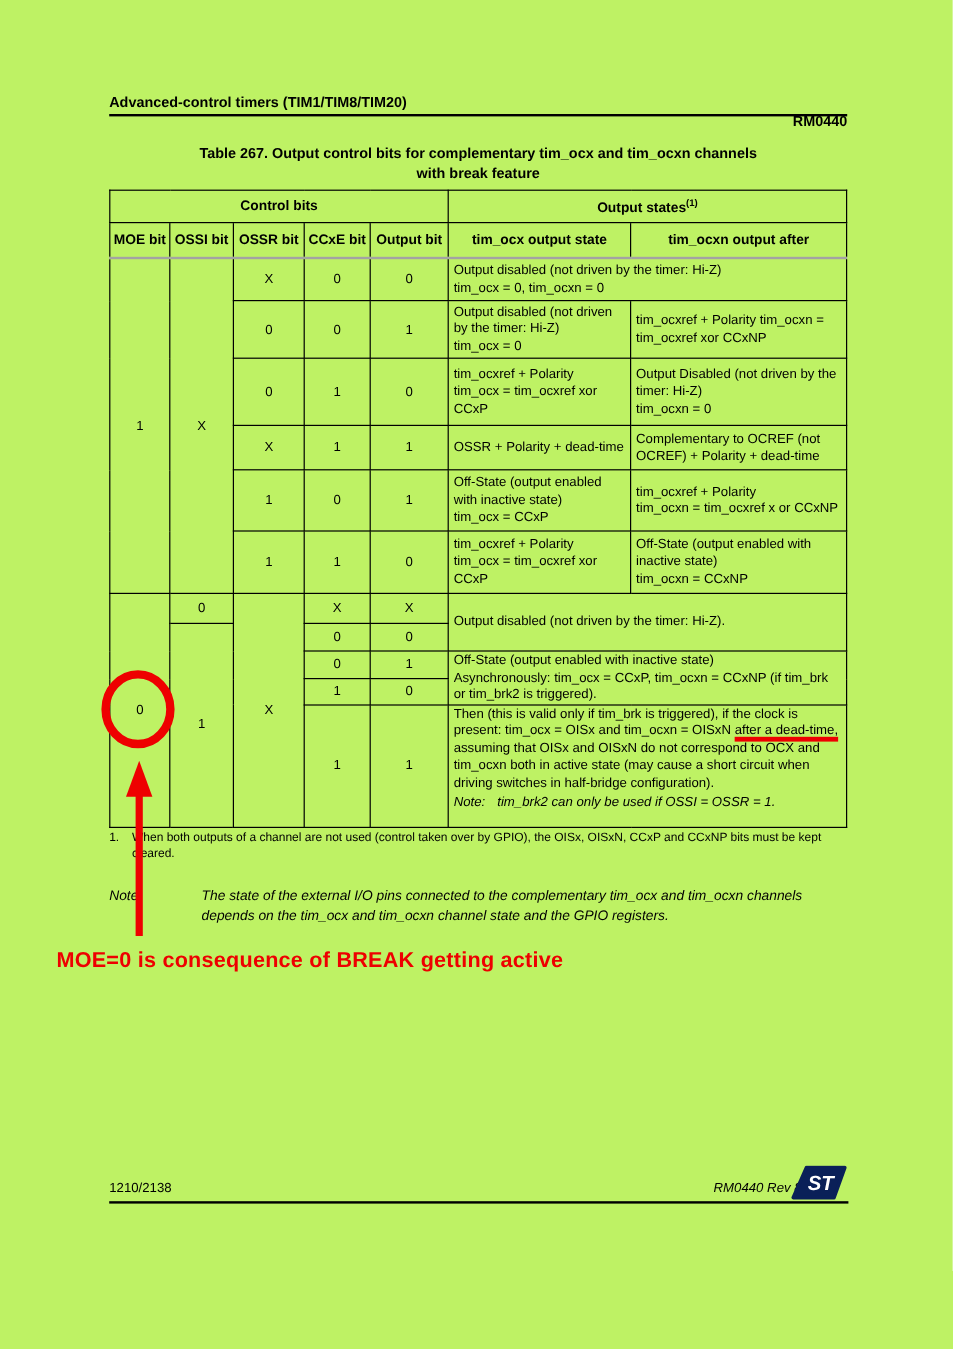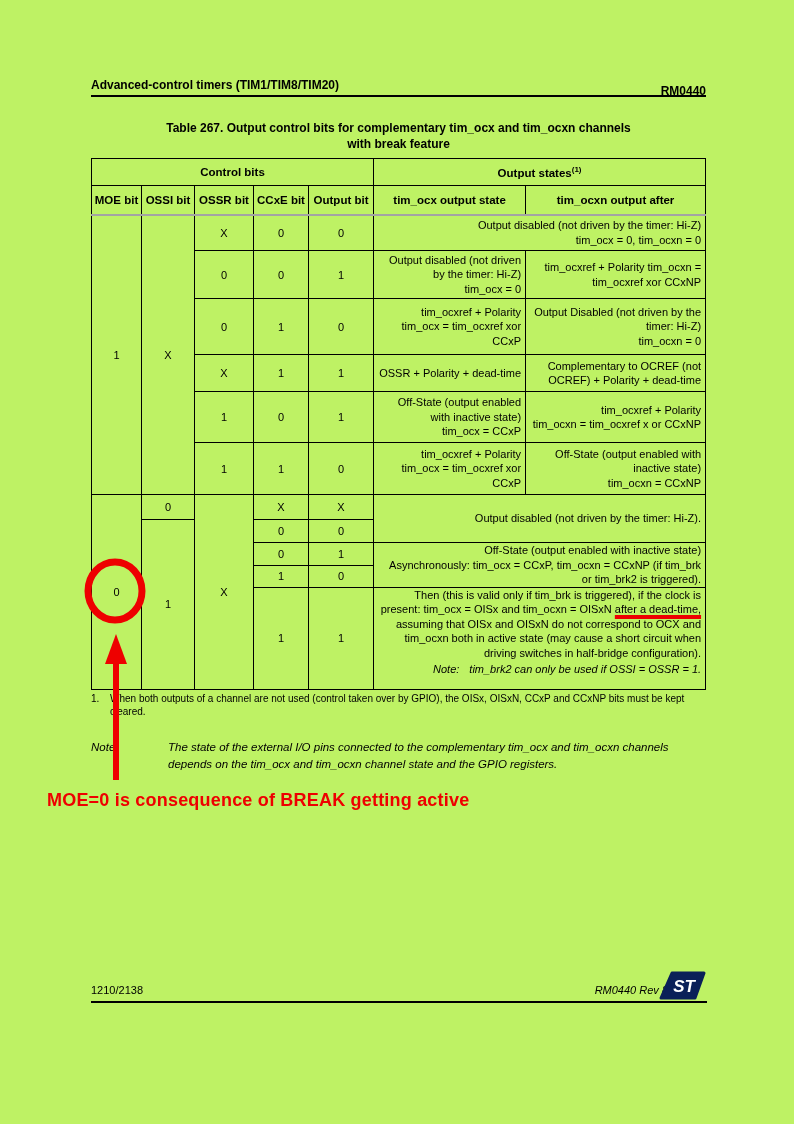--- a/index.html
+++ b/index.html
@@ -2,37 +2,37 @@
 <html><head>
 <meta charset="utf-8">
 <style>
   * { margin:0; padding:0; box-sizing:border-box; }
   html,body { background:#ffffff; }
   body { font-family:"Liberation Sans", sans-serif; color:#000; }
   .page { position:relative; width:794px; height:1124px; background:#bef264; overflow:hidden; }
 
   
   .hdr-left  { position:absolute; left:91px; top:78px; font-size:12px; font-weight:bold; }
-  .hdr-right { position:absolute; right:88px; top:84px; font-size:12px; font-weight:bold; }
+  .hdr-right { position:absolute; right:88px; top:94px; font-size:12px; font-weight:bold; }
   .hdr-rule  { position:absolute; left:91px; top:95px; width:615px; height:2px; background:#000; }
 
   
   .tbl-title { position:absolute; left:91px; top:120px; width:615px; text-align:center;
                font-size:12px; font-weight:bold; line-height:16px; }
 
   
   table.ctl { position:absolute; left:91px; top:158px; border-collapse:collapse;
               table-layout:fixed; width:615px; font-size:11px; }
   table.ctl td, table.ctl th { border:1px solid #000; vertical-align:middle;margin-top:32px; }
   table.ctl th { font-size:11.5px; font-weight:bold; text-align:center; }
   tr.hrow1 { height:27px; }
   tr.hrow2 { height:29px; }
   tr.hrow2 th { border-bottom:2px solid #a3a3a3; }
   .bit { text-align:center; font-size:11px; }
-  .out { text-align:right; padding:0 4px; line-height:14.5px; white-space:pre-line;
+  .out { text-align:left; padding:0 4px; line-height:14.5px; white-space:pre-line;
          font-size:11px; }
   sup { font-size:8px; vertical-align:super; }
   tr.rb1{height:36px} tr.rb2{height:48px} tr.rb3{height:56px}
   tr.rb4{height:37px} tr.rb5{height:51px} tr.rb6{height:52px}
   tr.rc1{height:25px} tr.rc2{height:23px} tr.rc3{height:22px}
   tr.rc4{height:20px} tr.rc5{height:102px}
   .red-underline { text-decoration-line:underline; text-decoration-color:#ee0000;
                    text-decoration-thickness:3.5px; text-underline-offset:2px; }
   .cell-note { font-style:italic; margin-top:2px; }
   .cell-note .nlbl { margin-right:10px; }

